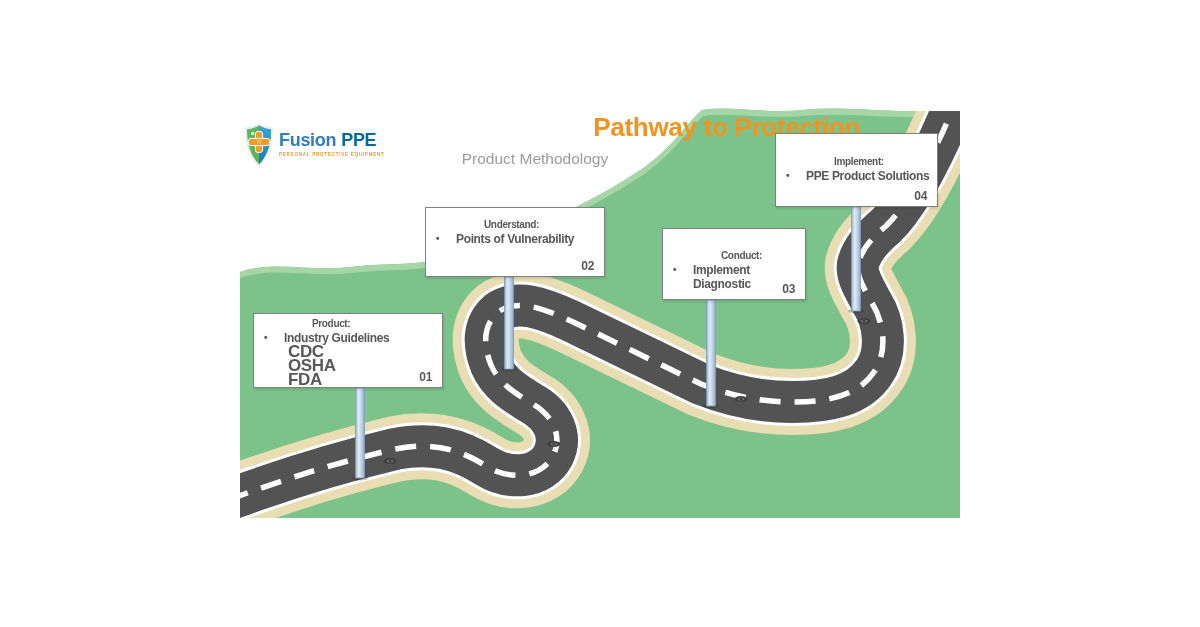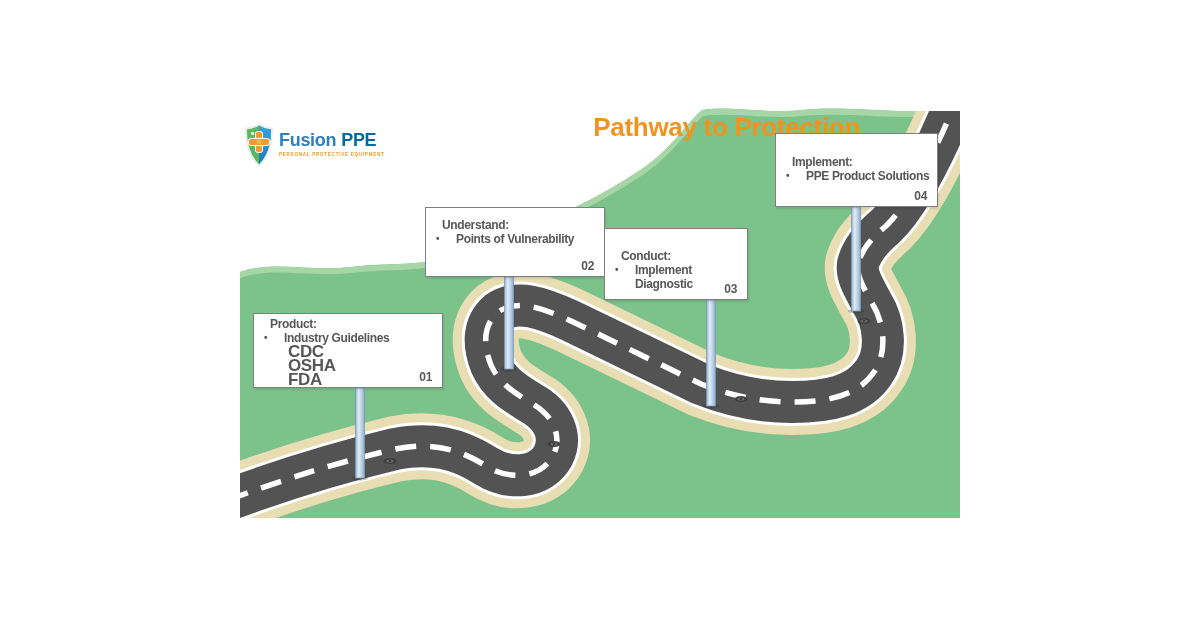--- a/index.html
+++ b/index.html
@@ -20,21 +20,21 @@
   .logo-textcol{display:flex;flex-direction:column;margin-top:9px;}
   .logo-brandrow{display:flex;align-items:baseline;line-height:19px;}
   .brand-primary{font-size:18px;font-weight:bold;color:#2F7EC0;letter-spacing:-0.3px;}
   .brand-secondary{font-size:18px;font-weight:bold;color:#0369a1;margin-left:5px;letter-spacing:-0.3px;}
   .logo-tagline{font-size:4.6px;font-weight:bold;color:#F2991D;letter-spacing:0.72px;margin-top:2px;white-space:nowrap;}
 
   
   .sign{position:absolute;background:#ffffff;border:1.6px solid #7F7F7F;
         box-sizing:border-box;color:#575757;font-weight:bold;
         box-shadow:1px 2px 2px rgba(0,0,0,0.10);z-index:3;letter-spacing:-0.35px;}
-  .sign-title{font-size:12px;line-height:14px;padding-left:16px;}
+  .sign-title{font-size:10px;line-height:14px;padding-left:16px;margin-left:42px;}
   .sign-bullet-row{display:flex;font-size:12px;line-height:14px;padding-left:10px;}
   .sign-dot{width:20px;font-size:10px;flex:0 0 20px;}
   .sign-sub{font-size:17px;line-height:13.8px;padding-left:34px;}
   .sign-num{position:absolute;right:10px;bottom:3px;font-size:12px;color:#575757;}
 </style>
 </head>
 <body>
 
 <div class="page">
 
@@ -126,20 +126,21 @@
     <div class="logo-textcol">
       <div class="logo-brandrow">
         <span class="brand-primary">Fusion</span>
         <span class="brand-secondary">PPE</span>
       </div>
       <div class="logo-tagline">PERSONAL PROTECTIVE EQUIPMENT</div>
     </div>
   </div>
 
   <div class="title">Pathway to Protection</div>
+  <div class="subtitle">Product Methodology</div>
 
   <div class="sign" style="left:253px;top:313px;width:190px;height:75px;padding-top:3px;">
     <div class="sign-title">Product:</div>
     <div class="sign-bullet-row">
       <span class="sign-dot">•</span>
       <span>Industry Guidelines</span>
     </div>
     <div class="sign-sub">CDC</div>
     <div class="sign-sub">OSHA</div>
     <div class="sign-sub">FDA</div>
@@ -148,21 +149,21 @@
 
   <div class="sign" style="left:425px;top:207px;width:180px;height:70px;padding-top:10px;">
     <div class="sign-title">Understand:</div>
     <div class="sign-bullet-row">
       <span class="sign-dot">•</span>
       <span>Points of Vulnerability</span>
     </div>
     <div class="sign-num">02</div>
   </div>
 
-  <div class="sign" style="left:604px;top:228px;width:144px;height:72px;padding-top:20px;">
+  <div class="sign" style="left:662px;top:228px;width:144px;height:72px;padding-top:20px;">
     <div class="sign-title">Conduct:</div>
     <div class="sign-bullet-row">
       <span class="sign-dot">•</span>
       <span>Implement Diagnostic</span>
     </div>
     <div class="sign-num">03</div>
   </div>
 
   <div class="sign" style="left:775px;top:133px;width:163px;height:74px;padding-top:21px;">
     <div class="sign-title">Implement:</div>

